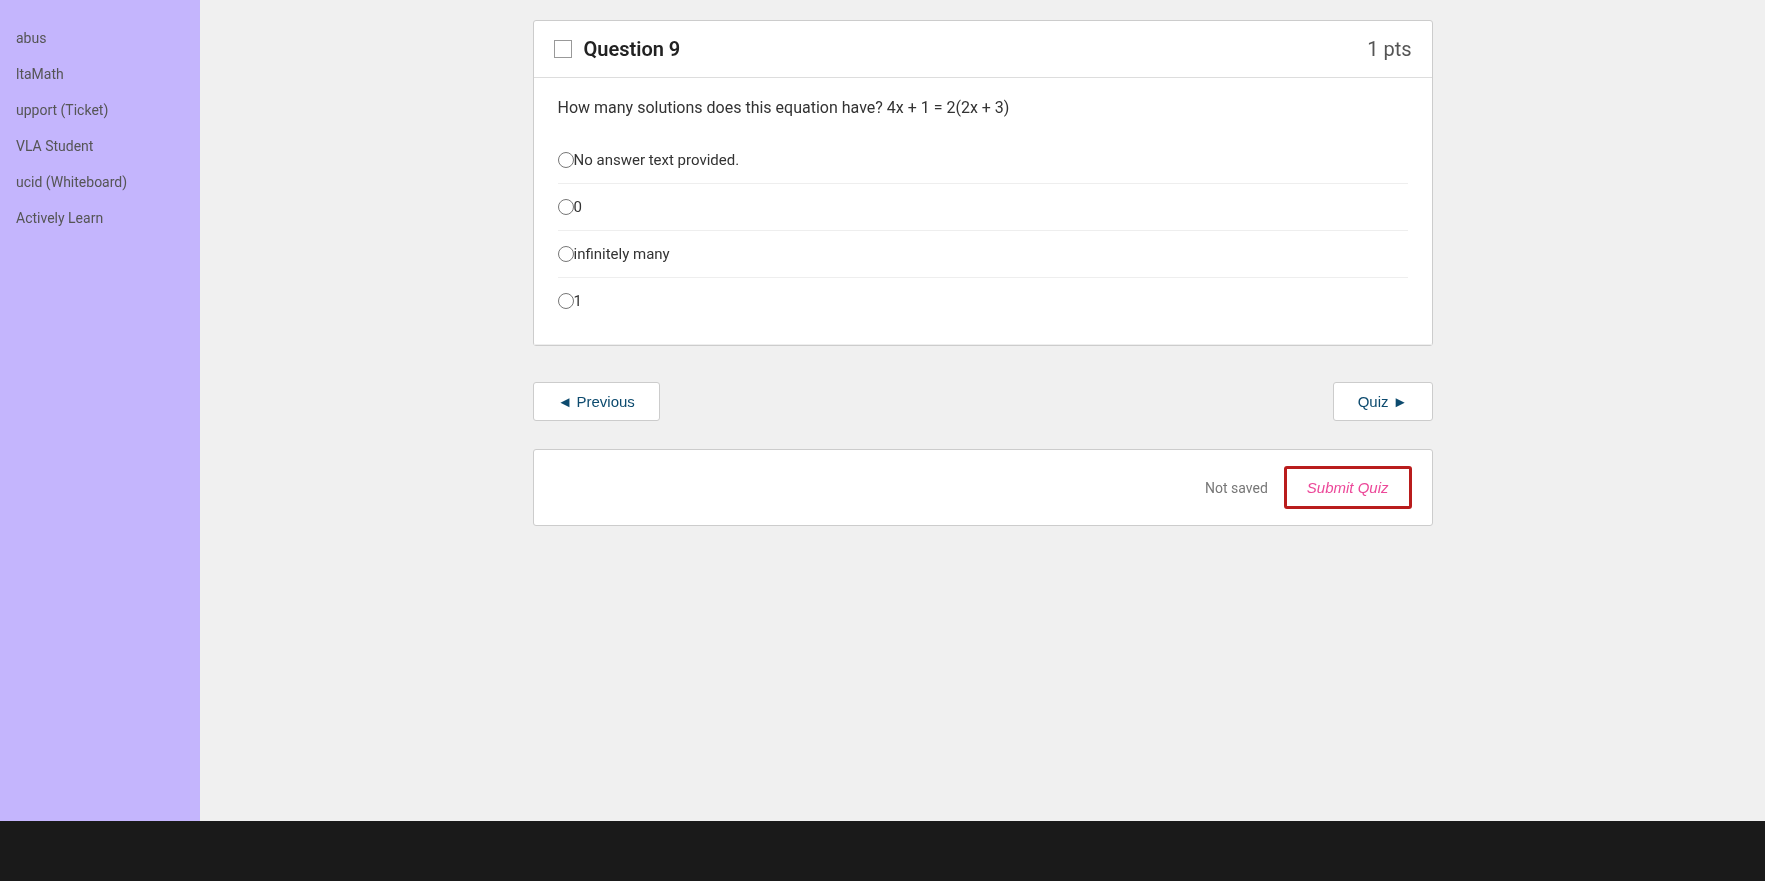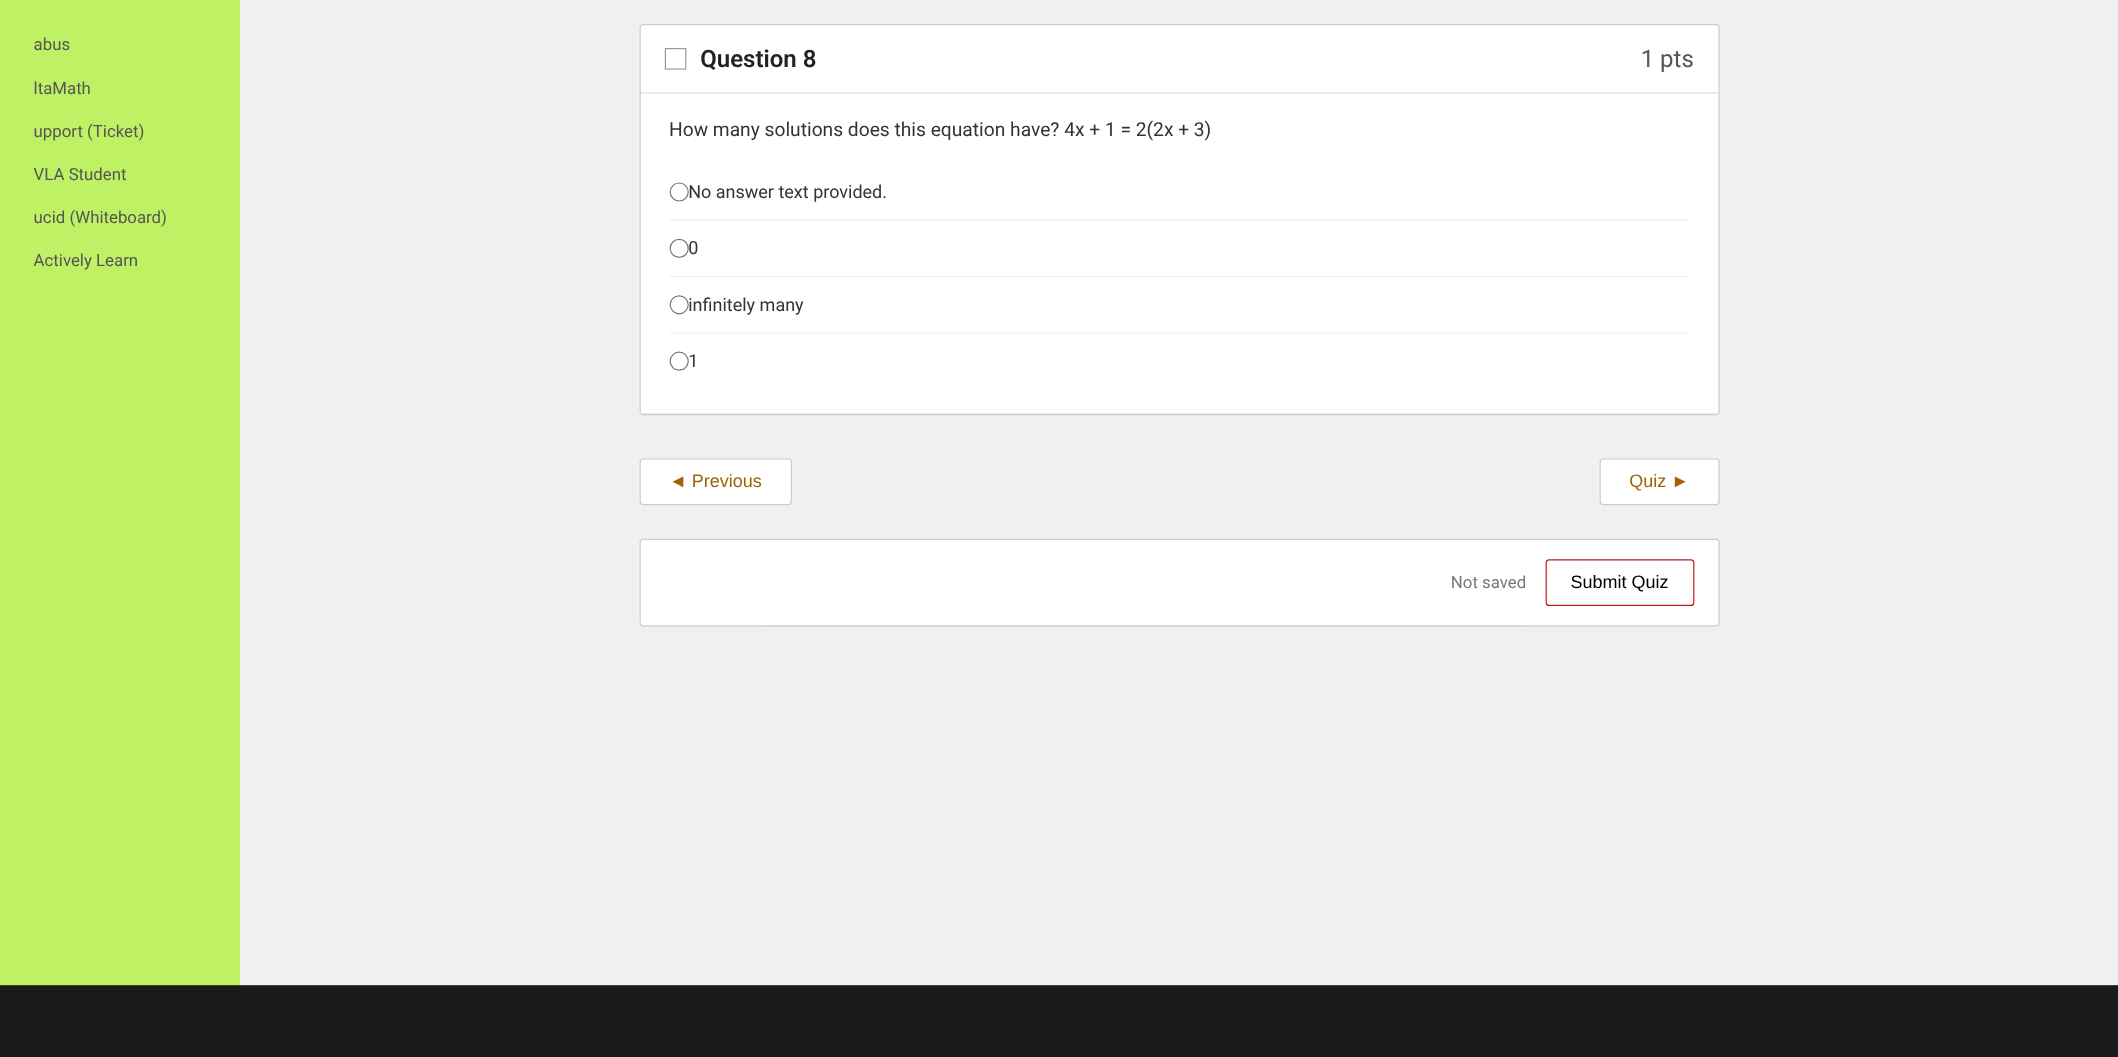--- a/index.html
+++ b/index.html
@@ -13,22 +13,22 @@
       background-color: #f5f5f5;
       color: #333;
       width: 1765px;
       min-height: 881px;
       display: flex;
       flex-direction: row;
     }
 
     .sidebar {
       width: 200px;
-      background-color: #bef264;
-      padding: 20px 12px;
+      background-color: #c4b5fd;
+      padding: 20px 0;
       flex-shrink: 0;
     }
 
     .sidebar-item {
       padding: 10px 16px;
       font-size: 14px;
       color: #555;
       cursor: pointer;
     }
 
@@ -132,21 +132,21 @@
       margin: 16px auto 0 auto;
     }
 
     .nav-button {
       padding: 10px 24px;
       font-size: 15px;
       border: 1px solid #ccc;
       background: #fff;
       cursor: pointer;
       border-radius: 3px;
-      color: #a16207;
+      color: #0c4a6e;
     }
 
     .submit-row {
       display: flex;
       justify-content: flex-end;
       align-items: center;
       padding: 16px 20px;
       border-top: 1px solid #ddd;
       gap: 16px;
       max-width: 900px;
@@ -160,24 +160,25 @@
     .not-saved-text {
       font-size: 14px;
       color: #777;
       margin-left: 28px;
     }
 
     .submit-button {
       padding: 10px 20px;
       font-size: 15px;
       background: #fff;
-      border: 1px solid #b91c1c;
-      cursor: pointer;
-      border-radius: 3px;
-      color: #000000;
+      border: 3px solid #b91c1c;
+      cursor: pointer;
+      border-radius: 3px;
+      color: #ec4899;
+      font-style: italic;
     }
 
     .bottom-bar {
       position: fixed;
       bottom: 0;
       left: 0;
       right: 0;
       height: 60px;
       background-color: #1a1a1a;
     }
@@ -205,21 +206,21 @@
     <span>Actively Learn</span>
   </div>
 </div>
 
 <div class="main-content">
 
   <div class="question-container">
     <div class="question-header">
       <div class="question-header-left">
         <div class="question-checkbox"></div>
-        <span class="question-title">Question 8</span>
+        <span class="question-title">Question 9</span>
       </div>
       <span class="question-pts">1 pts</span>
     </div>
 
     <div class="question-body">
       <div class="question-text">How many solutions does this equation have?  4x + 1 = 2(2x + 3)</div>
 
       <div class="answer-options">
         <div class="answer-option">
           <span class="answer-radio"></span>

